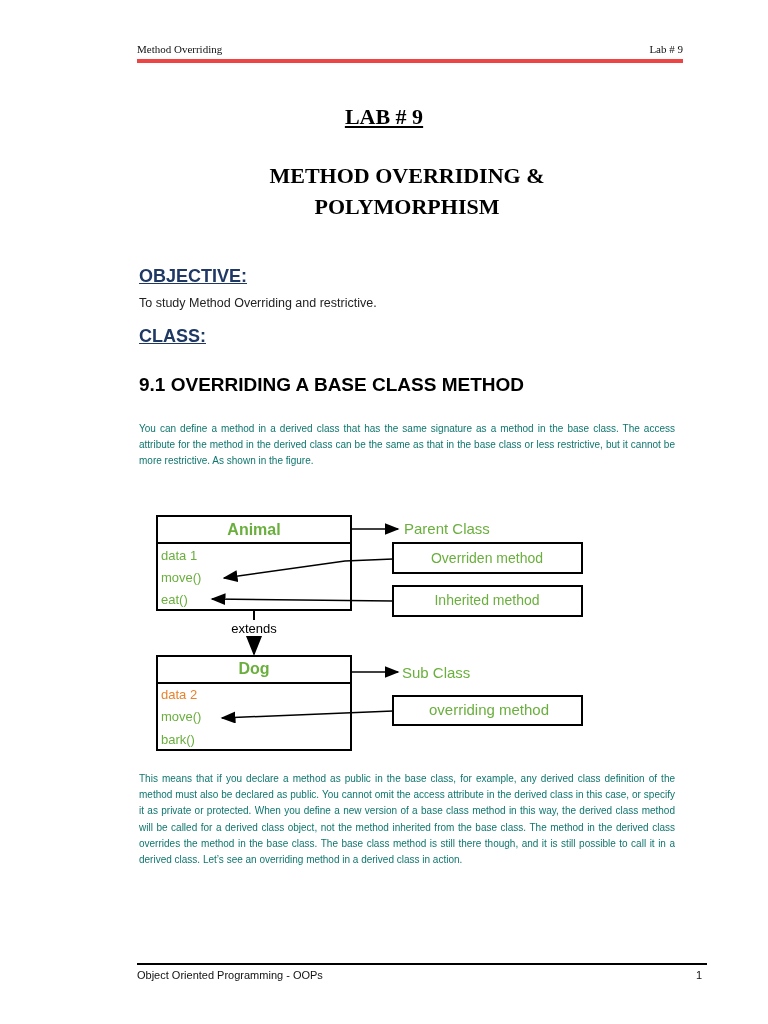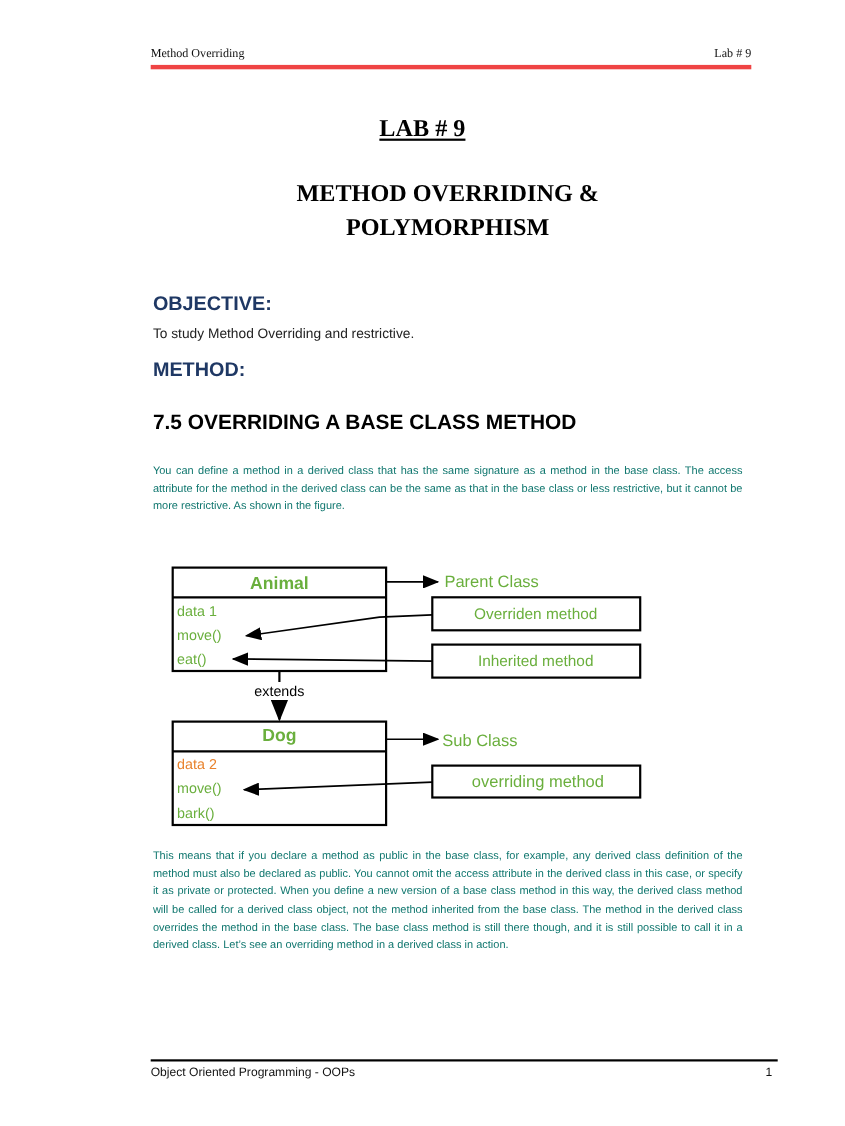--- a/index.html
+++ b/index.html
@@ -18,20 +18,21 @@
     position: absolute; left: 0; width: 768px; top: 104px; text-align: center;
     font-family: "Liberation Serif", serif; font-weight: bold; font-size: 22px;
   }
   .lab-title span { text-decoration: underline; }
   .main-title {
     position: absolute; left: 0; width: 814px; top: 160px; text-align: center;
     font-family: "Liberation Serif", serif; font-weight: bold; font-size: 22px; line-height: 31px;
   }
   .section-head {
     position: absolute; left: 139px; color: #1f3864; font-weight: bold; font-size: 18px;
+    text-decoration: underline;
   }
   .objective-text { position: absolute; left: 139px; top: 296px; font-size: 12.5px; color: #222; }
   .subsection {
     position: absolute; left: 139px; top: 374px; font-weight: bold; font-size: 19px; color: #000;
   }
   .para {
     position: absolute; left: 139px; width: 536px; font-size: 10px; line-height: 16.2px;
     text-align: justify; color: #0f766e;
   }
   .diagram { position: absolute; left: 0; top: 0; width: 768px; height: 1024px; pointer-events: none; }
@@ -55,23 +56,23 @@
 <div class="lab-title">
   <span>LAB # 9</span>
 </div>
 <div class="main-title">
   <div>METHOD OVERRIDING &amp;</div>
   <div>POLYMORPHISM</div>
 </div>
 
 <div class="section-head" style="top:266px;">OBJECTIVE:</div>
 <div class="objective-text">To study Method Overriding and restrictive.</div>
-<div class="section-head" style="top:326px;">METHOD:</div>
+<div class="section-head" style="top:326px;">CLASS:</div>
 
-<div class="subsection">7.5 OVERRIDING A BASE CLASS METHOD</div>
+<div class="subsection">9.1 OVERRIDING A BASE CLASS METHOD</div>
 
 <div class="para" style="top:421px;">You can define a method in a derived class that has the same signature as a method in the base class. The access attribute for the method in the derived class can be the same as that in the base class or less restrictive, but it cannot be more restrictive. As shown in the figure.</div>
 
 <svg class="diagram" viewBox="0 0 768 1024">
   <defs>
     <marker id="ah" markerWidth="10" markerHeight="8" refX="9" refY="4" orient="auto">
       <path d="M0,0 L10,4 L0,8 z" fill="#000"></path>
     </marker>
   </defs>
 

